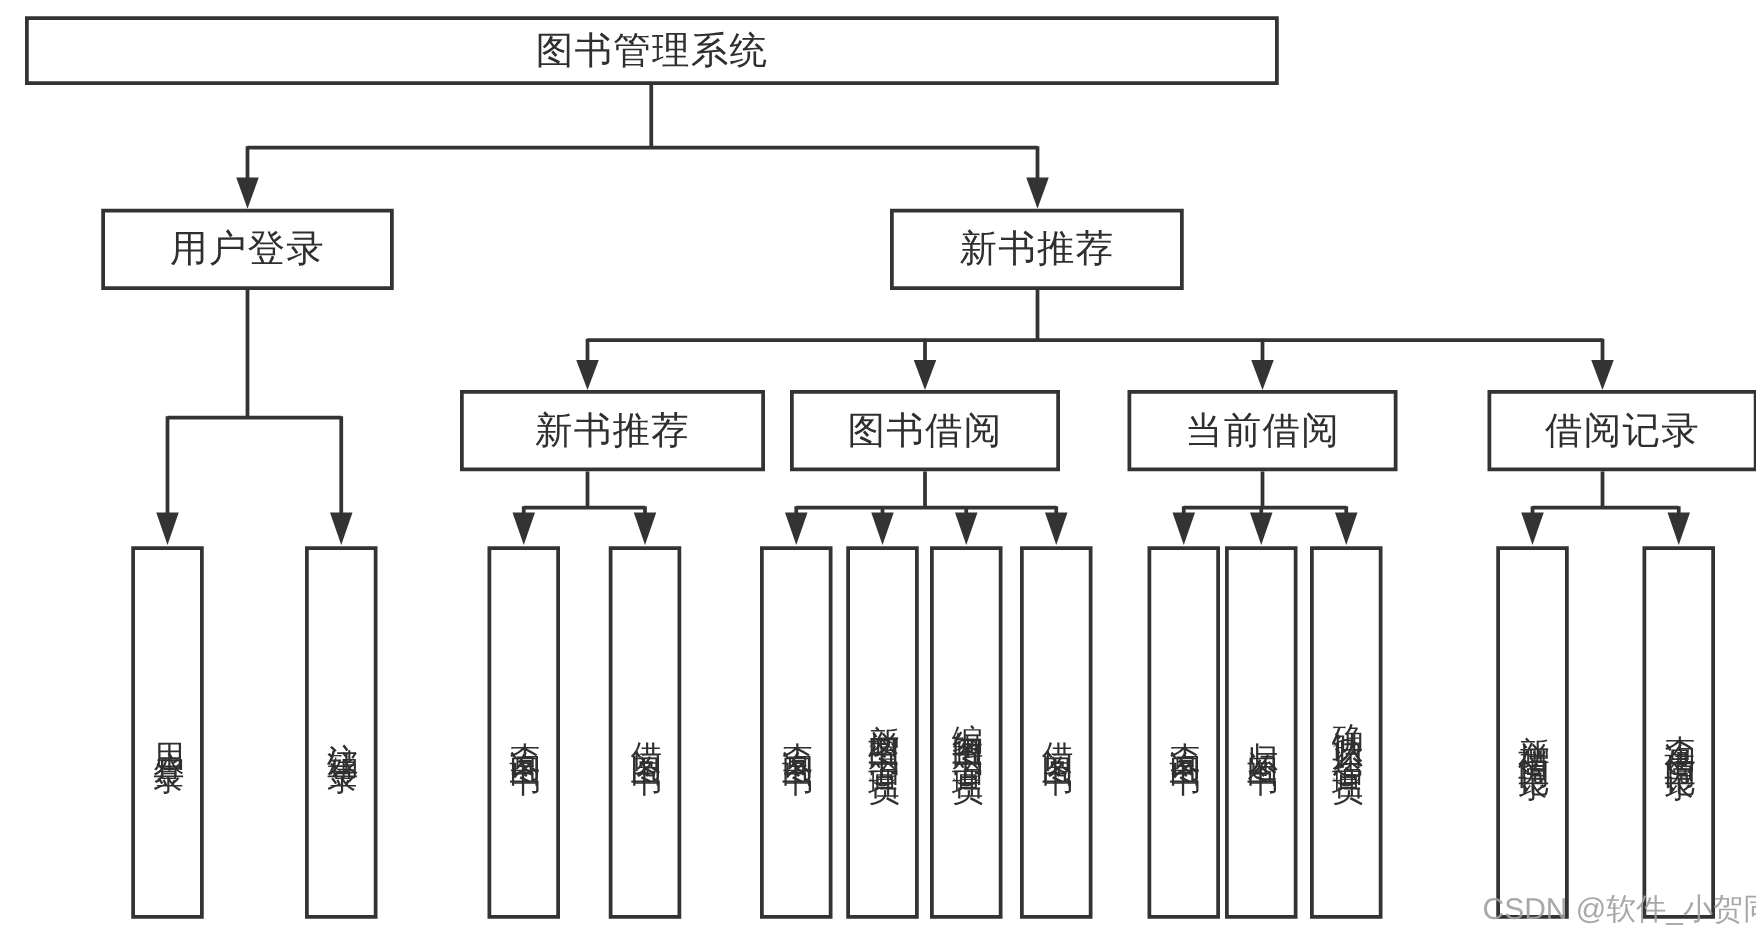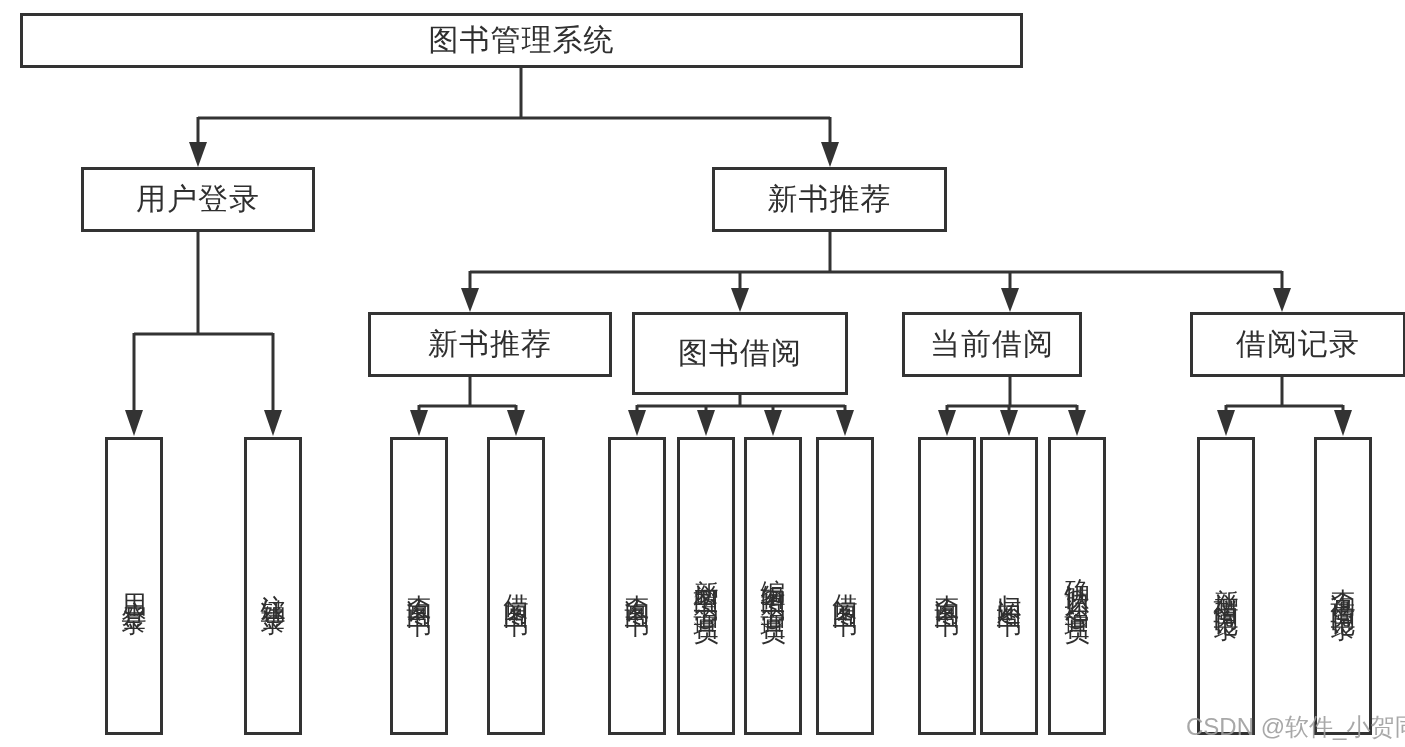--- a/index.html
+++ b/index.html
@@ -119,24 +119,24 @@
   <div class="box h-box" style="left:81px;top:167px;width:234px;height:65px;">
     <span>用户登录</span>
   </div>
   <div class="box h-box" style="left:712px;top:167px;width:235px;height:65px;">
     <span>新书推荐</span>
   </div>
 
   <div class="box h-box" style="left:368px;top:312px;width:244px;height:65px;">
     <span>新书推荐</span>
   </div>
-  <div class="box h-box" style="left:632px;top:312px;width:216px;height:83px;">
+  <div class="box h-box" style="left:632px;top:312px;width:216px;height:65px;">
     <span>图书借阅</span>
   </div>
-  <div class="box h-box" style="left:902px;top:312px;width:180px;height:65px;">
+  <div class="box h-box" style="left:902px;top:312px;width:216px;height:65px;">
     <span>当前借阅</span>
   </div>
   <div class="box h-box" style="left:1174px;top:312px;width:216px;height:65px;margin-left:16px;">
     <span>借阅记录</span>
   </div>
 
   <div class="box v-box" style="left:105px;top:437px;width:58px;height:298px;">
     <span>用户登录</span>
   </div>
   <div class="box v-box" style="left:244px;top:437px;width:58px;height:298px;">

